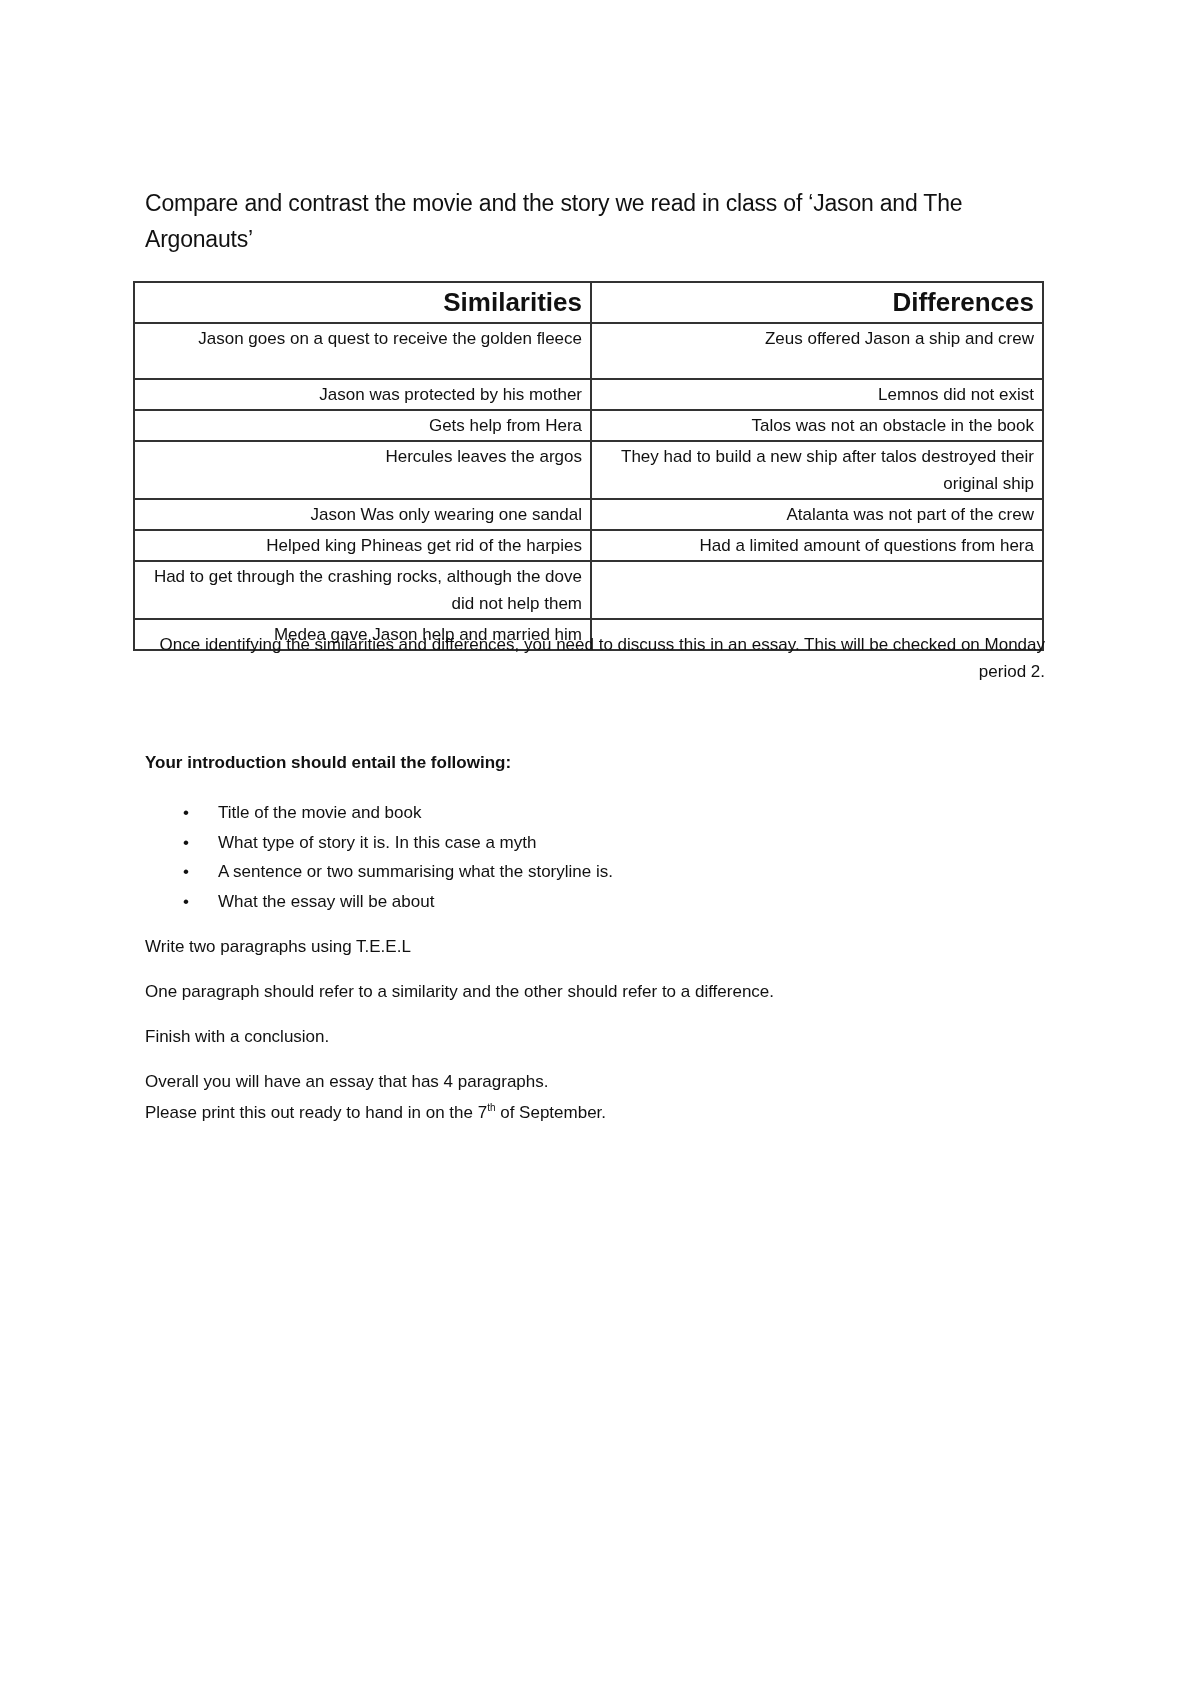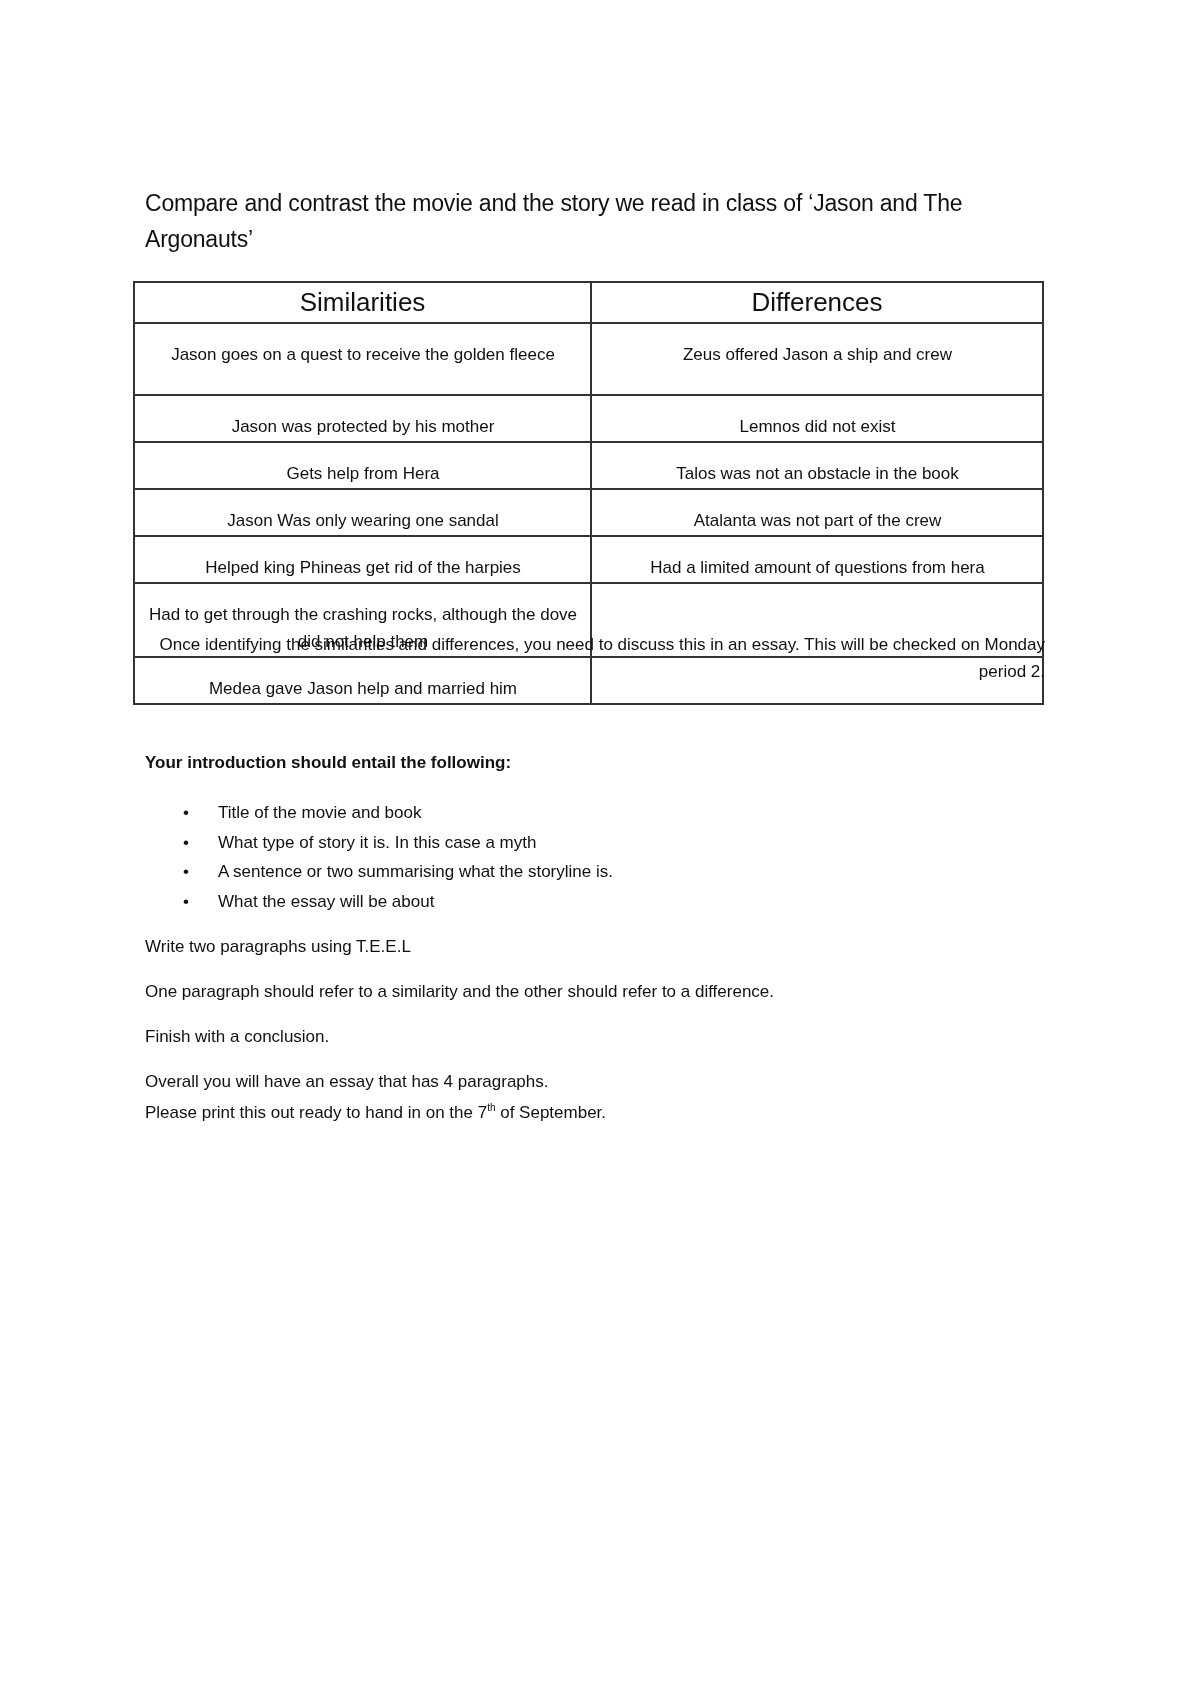--- a/index.html
+++ b/index.html
@@ -1,21 +1,21 @@
 <!DOCTYPE html>
 <html><head>
 <meta charset="utf-8">
 <style>
   html, body { margin: 0; padding: 0; background: #ffffff; }
   body { width: 1200px; height: 1698px; position: relative; font-family: "Liberation Sans", sans-serif; color: #111; }
   .page { position: absolute; left: 0; top: 0; width: 1200px; height: 1698px; background: #fff; }
   .title { position: absolute; left: 145px; top: 145px; width: 900px; font-size: 23px; line-height: 36px; letter-spacing: -0.2px; margin-top: 40px; }
   table.cmp { position: absolute; left: 133px; top: 281px; width: 911px; border-collapse: collapse; font-size: 17px; }
-  table.cmp td, table.cmp th { border: 2px solid #333; padding: 17px 8px 1px 9px; vertical-align: top; line-height: 27px; text-align: center; }
-  table.cmp th { font-size: 26px; font-weight: normal; line-height: 37px; padding: 1px 8px; }
+  table.cmp td, table.cmp th { border: 2px solid #333; padding: 1px 8px 1px 9px; vertical-align: top; line-height: 27px; text-align: right; }
+  table.cmp th { font-size: 26px; font-weight: bold; line-height: 37px; padding: 1px 8px; }
   table.cmp td.left { width: 438px; }
   .tall td { height: 52px; }
   .after { position: absolute; left: 145px; top: 631px; width: 900px; font-size: 17px; line-height: 27px; text-align: right; }
   .intro-head { position: absolute; left: 145px; top: 753px; font-size: 17px; font-weight: bold; text-align: right; }
   ul.bullets { position: absolute; left: 145px; top: 798px; margin: 0; padding: 0; list-style: none; font-size: 17px; }
   ul.bullets li { position: relative; padding-left: 73px; line-height: 29.5px; }
   ul.bullets li .dot { position: absolute; left: 38px; top: 0; }
   .para { position: absolute; left: 145px; font-size: 17px; }
   sup { font-size: 10px; }
 </style>
@@ -36,20 +36,24 @@
       <td class="left">Jason goes on a quest to receive the golden fleece</td>
       <td>Zeus offered Jason a ship and crew</td>
     </tr>
     <tr>
       <td class="left">Jason was protected by his mother</td>
       <td>Lemnos did not exist</td>
     </tr>
     <tr>
       <td class="left">Gets help from Hera</td>
       <td>Talos was not an obstacle in the book</td>
+    </tr>
+    <tr>
+      <td class="left">Hercules leaves the argos</td>
+      <td>They had to build a new ship after talos destroyed their original ship</td>
     </tr>
     <tr>
       <td class="left">Jason Was only wearing one sandal</td>
       <td>Atalanta was not part of the crew</td>
     </tr>
     <tr>
       <td class="left">Helped king Phineas get rid of the harpies</td>
       <td>Had a limited amount of questions from hera</td>
     </tr>
     <tr>

